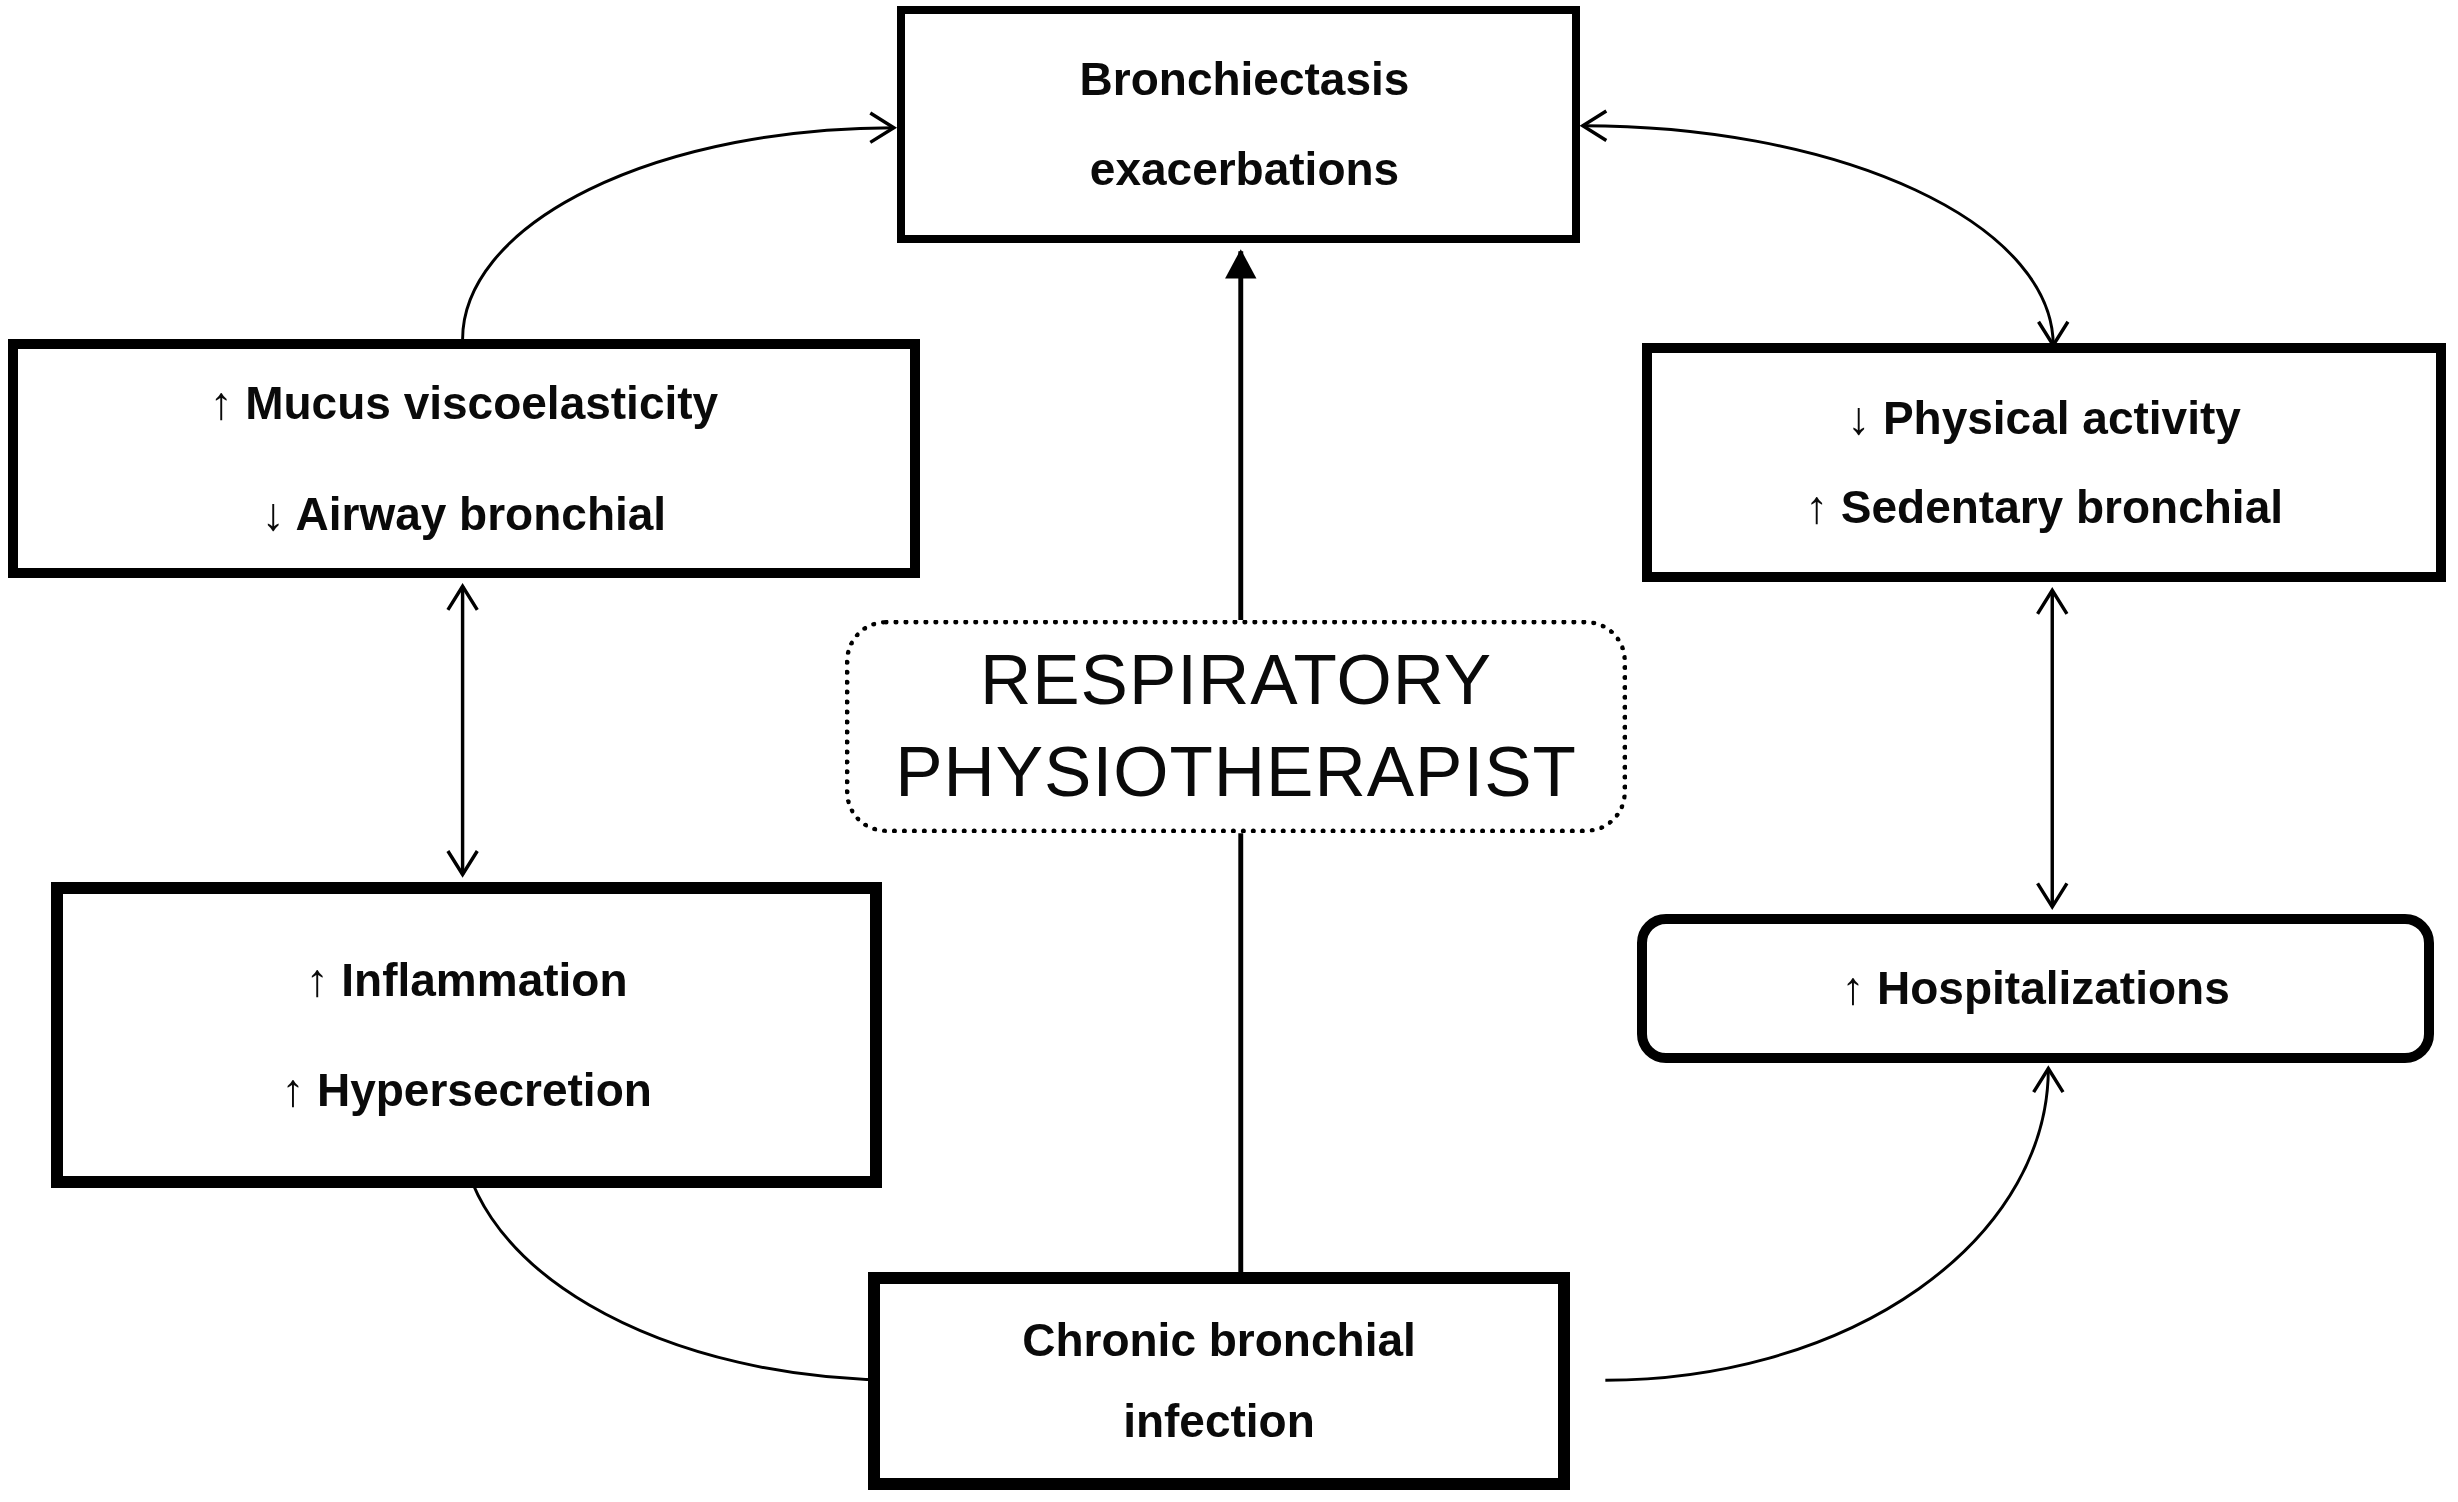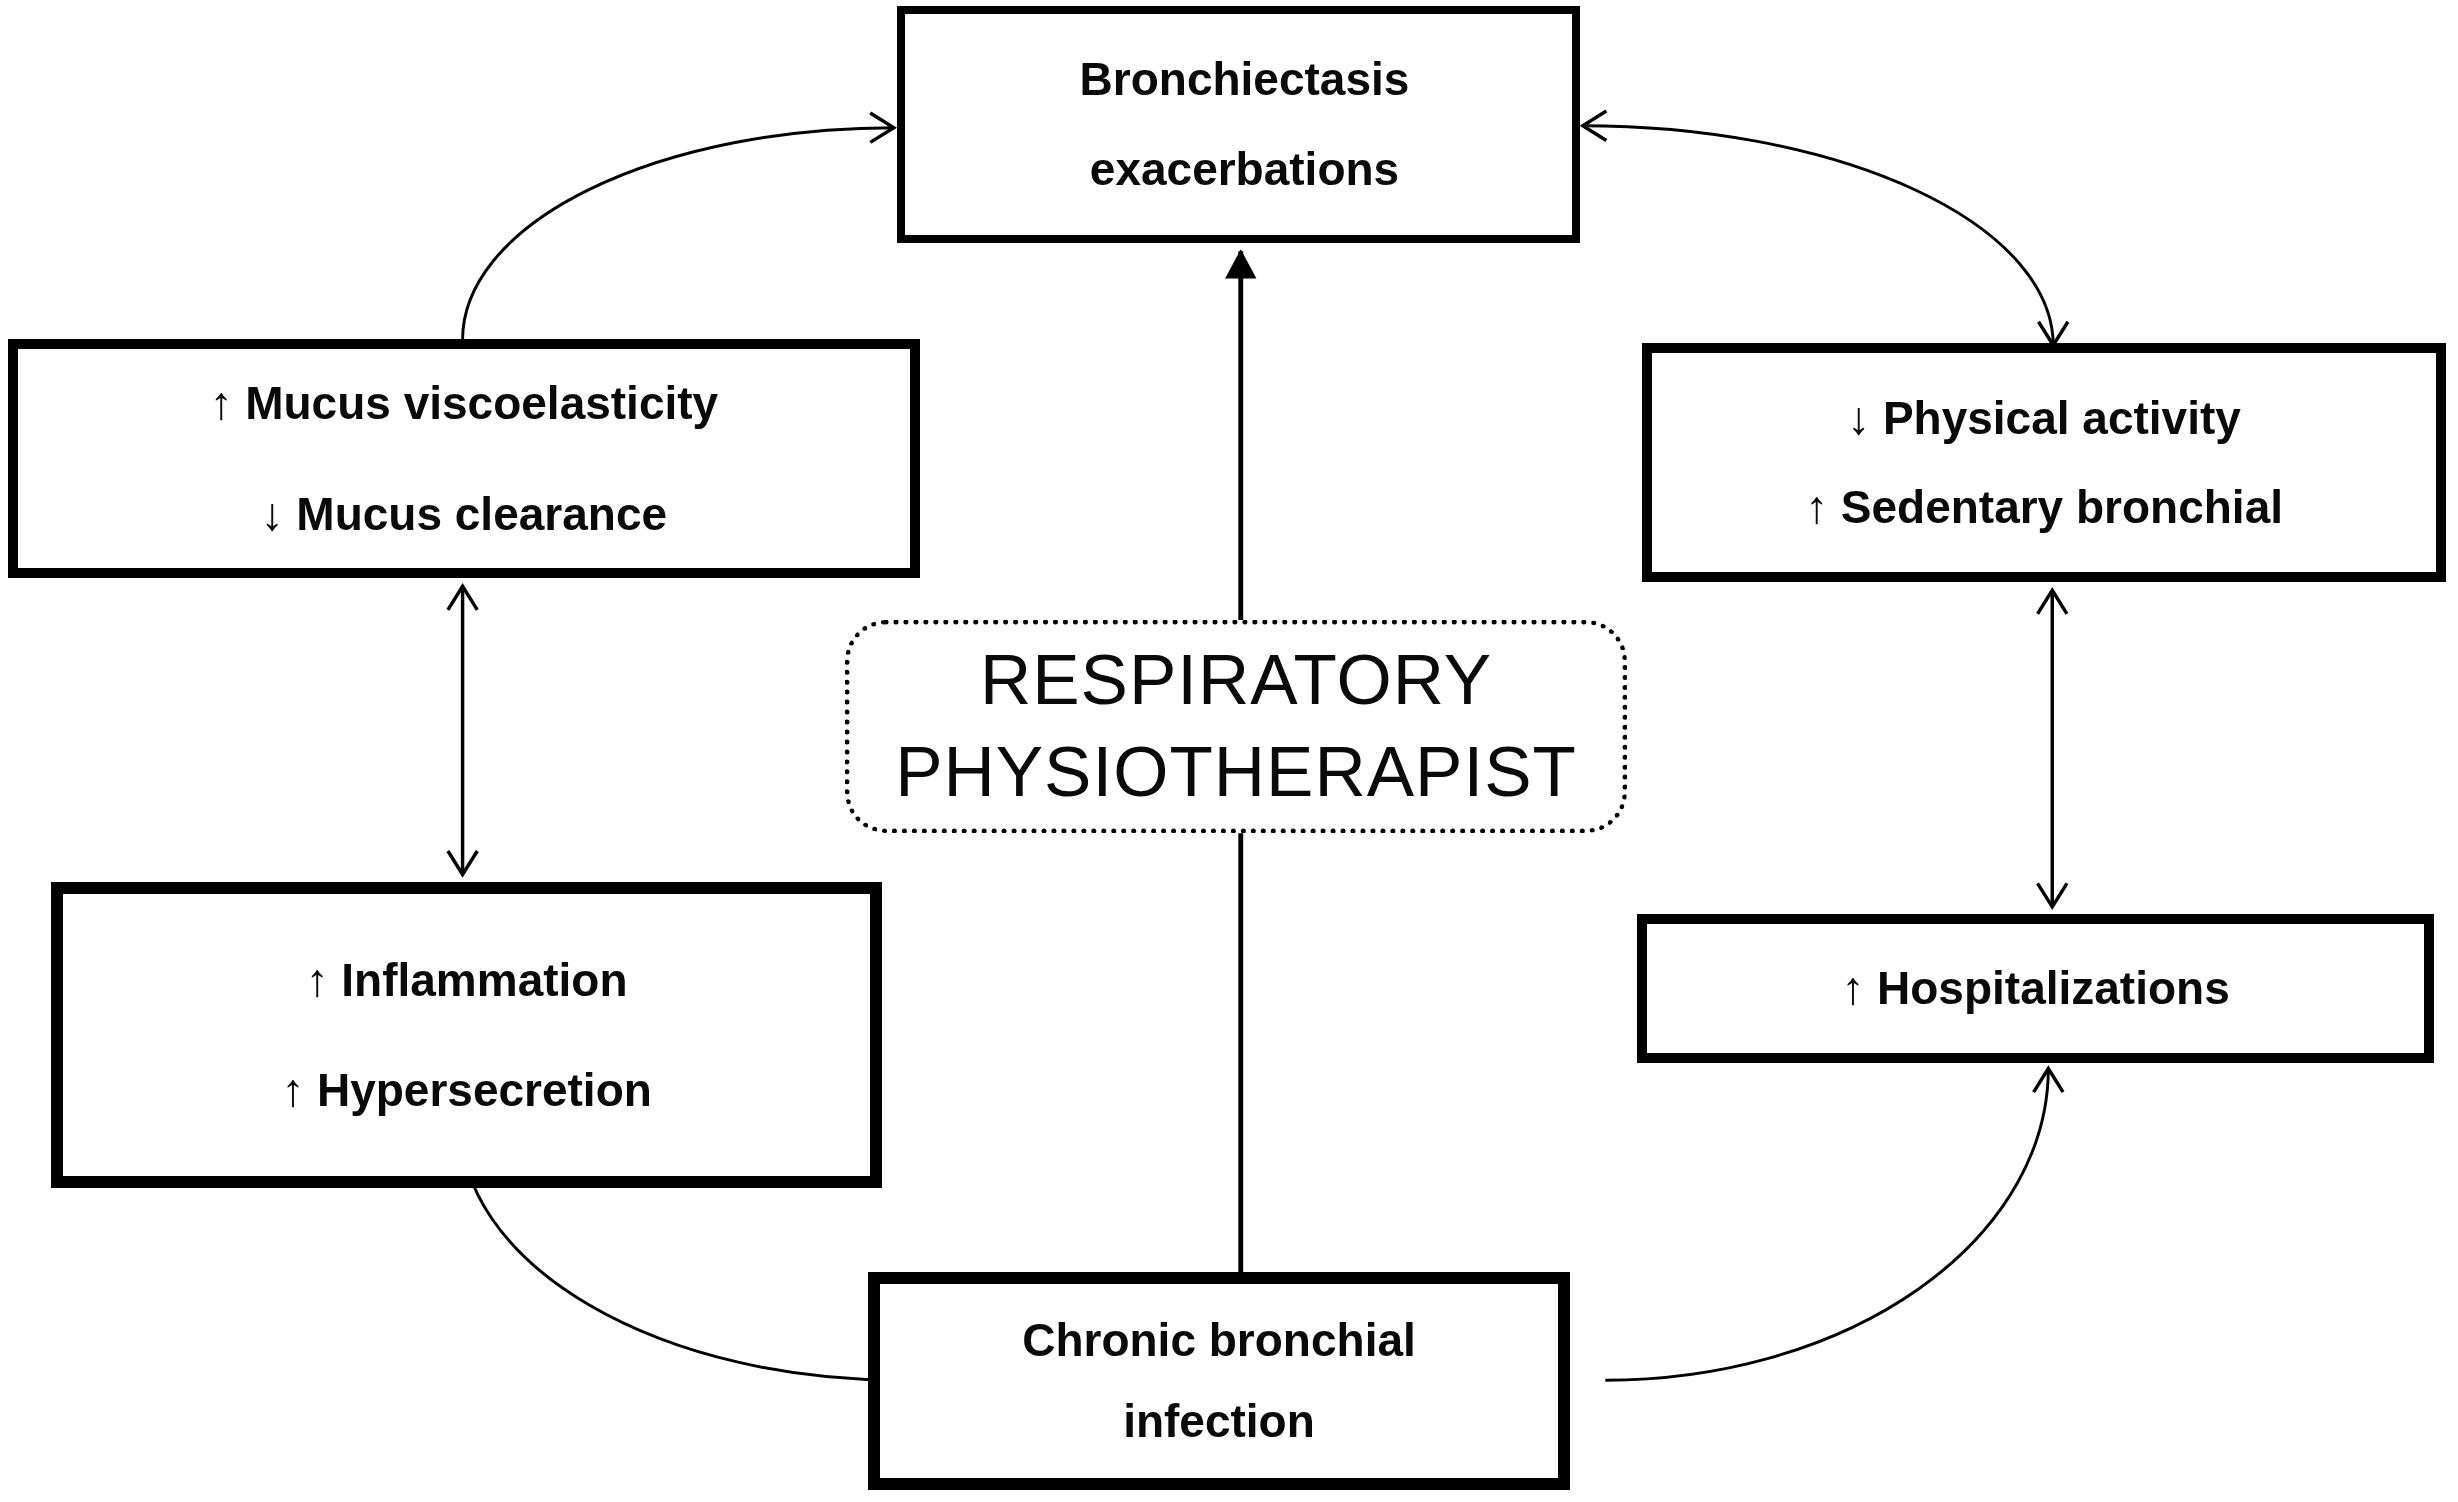--- a/index.html
+++ b/index.html
@@ -32,21 +32,21 @@
   .solid-border{border:10.8px solid #000;}
   #node-exacerbations{left:897px;top:5.9px;width:683px;height:237px;border-width:8.8px;padding-left:12px;}
   #node-mucus{left:7.8px;top:339px;width:912px;height:239px;gap:32px;}
   #node-activity{left:1642px;top:343px;width:804px;height:239px;}
   #node-physio{
     left:845px;top:620px;width:782px;height:213px;
     border:5.9px dotted #000;border-radius:41px;
   }
   #node-physio .line{font-weight:400;font-size:71px;letter-spacing:1px;}
   #node-inflammation{left:51px;top:882px;width:831px;height:306px;border-width:12.7px;}
-  #node-hospitalizations{left:1637px;top:914px;width:797px;height:149px;}
+  #node-hospitalizations{left:1637px;top:914px;width:797px;height:149px;border-radius:29px;}
   #node-infection{left:868px;top:1272px;width:702px;height:218px;border-width:12.7px;}
   .edge{fill:none;stroke:#000;}
   .edge.arc{stroke-width:3px;}
   .edge.vline{stroke-width:3.5px;}
   .edge.center{stroke-width:5px;}
 </style>
 </head>
 <body>
 
 <div id="canvas">
@@ -81,21 +81,21 @@
     <path class="edge arc" d="M 1638,1408 A 452 318 0 0 0 2090,1090" marker-end="url(#openEnd)"></path>
   </svg>
 
   <div class="box solid-border" id="node-exacerbations">
     <span class="line">Bronchiectasis</span>
     <span class="line">exacerbations</span>
   </div>
 
   <div class="box solid-border" id="node-mucus">
     <span class="line">↑ Mucus viscoelasticity</span>
-    <span class="line">↓ Mucus clearance</span>
+    <span class="line">↓ Airway bronchial</span>
   </div>
 
   <div class="box solid-border" id="node-activity">
     <span class="line">↓ Physical activity</span>
     <span class="line">↑ Sedentary bronchial</span>
   </div>
 
   <div class="box" id="node-physio">
     <span class="line">RESPIRATORY</span>
     <span class="line">PHYSIOTHERAPIST</span>

